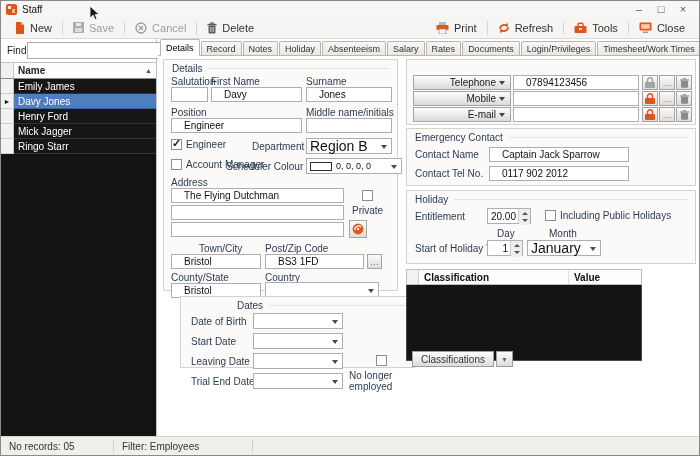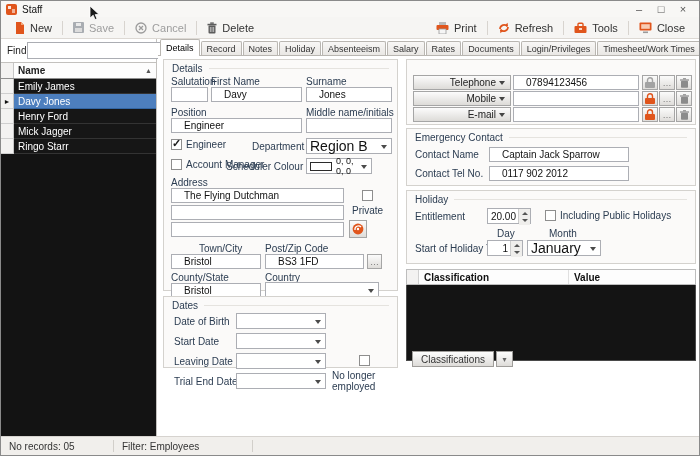--- a/index.html
+++ b/index.html
@@ -67,21 +67,21 @@
     font-size:10px;color:#333;display:flex;align-items:center;justify-content:center;cursor:default;}
   .ctype{position:absolute;height:15px;border:1px solid #a5a5a5;background:linear-gradient(#fcfcfc,#dddbd8);
     display:flex;align-items:center;justify-content:flex-end;gap:3px;padding:0 5px;font-size:10px;color:#222;cursor:default;}
   .ctype::after{content:"";border:3px solid transparent;border-top:4px solid #444;margin-top:4px;}
   .iconbtn{position:absolute;width:16px;height:15px;border:1px solid #a5a5a5;
     background:linear-gradient(#fbfbfb,#dfddda);display:flex;align-items:center;justify-content:center;cursor:default;}
   .lockbtn{color:#a3a3a3;}
   .lockbtn.locked{color:#e0551c;}
   .trashbtn{color:#8b8b8b;}
   
-  .cgrid{position:absolute;left:248px;top:213px;width:290px;}
+  .cgrid{position:absolute;left:248px;top:213px;width:236px;}
   .cgh{display:flex;height:16px;border:1px solid #bdbdbd;background:#fdfdfd;font-size:10px;font-weight:bold;color:#111;}
   .cgh .csel{width:12px;border-right:1px solid #d0d0d0;background:#f3f2f1;}
   .cgh .c1{width:150px;display:flex;align-items:center;padding:0 5px;border-right:1px solid #e0e0e0;}
   .cgh .c2{flex:1;display:flex;align-items:center;padding:0 5px;}
   .cgb{height:76px;background:#141414;border:1px solid #4a4a4a;border-top:none;}
   
   .swatch{width:22px;height:9px;border:1px solid #2b2b2b;background:#fff;margin-right:4px;flex:none;}
   
   .statusbar{position:absolute;left:0;bottom:0;right:0;height:19px;background:#f1efec;border-top:1px solid #d6d3cf;
     display:flex;align-items:center;font-size:10px;color:#333;}
@@ -262,21 +262,21 @@
       <span class="lbl" style="left:88px;top:81px;">Department</span>
       <div class="dd" style="left:142px;top:78px;width:86px;">
         <span>Region B</span>
           <span class="arr"></span>
       </div>
       <div class="cb" style="left:7px;top:99px;">
         <span class="box"></span>
           <span>Account Manager</span>
       </div>
       <span class="lbl" style="left:62px;top:101px;">Scheduler Colour</span>
-      <div class="dd" style="left:142px;top:98px;width:66px;font-size:9px;align-items:center;">
+      <div class="dd" style="left:142px;top:98px;width:96px;font-size:9px;align-items:center;">
         <span class="swatch"></span>
         <span>0, 0, 0, 0</span>
         <span class="arr"></span>
       </div>
       <span class="lbl" style="left:7px;top:117px;">Address</span>
       <input class="tb" style="left: 7px; top: 128px; width: 173px;" value="The Flying Dutchman">
       <div class="cb" style="left:188px;top:130px;flex-direction:column;">
         <span class="box"></span>
           <span>Private</span>
       </div>
@@ -298,21 +298,21 @@
       </div>
       <span class="lbl" style="left:7px;top:212px;">County/State</span>
       <span class="lbl" style="left:101px;top:212px;">Country</span>
       <input class="tb" style="left: 7px; top: 223px; width: 90px;" value="Bristol">
       <div class="dd" style="left:101px;top:222px;width:114px;">
         <span></span>
           <span class="arr"></span>
       </div>
     </div>
 
-    <div class="group" style="left:5px;top:240px;width:235px;height:72px;">
+    <div class="group" style="left:22px;top:240px;width:235px;height:72px;padding-left:48px;">
       <div class="gcap">
           <span>Dates</span>
           <i></i>
         </div>
       <span class="lbl" style="left:10px;top:19px;">Date of Birth</span>
       <div class="dd" style="left:72px;top:16px;width:90px;">
         <span></span>
           <span class="arr"></span>
       </div>
       <span class="lbl" style="left:10px;top:39px;">Start Date</span>

